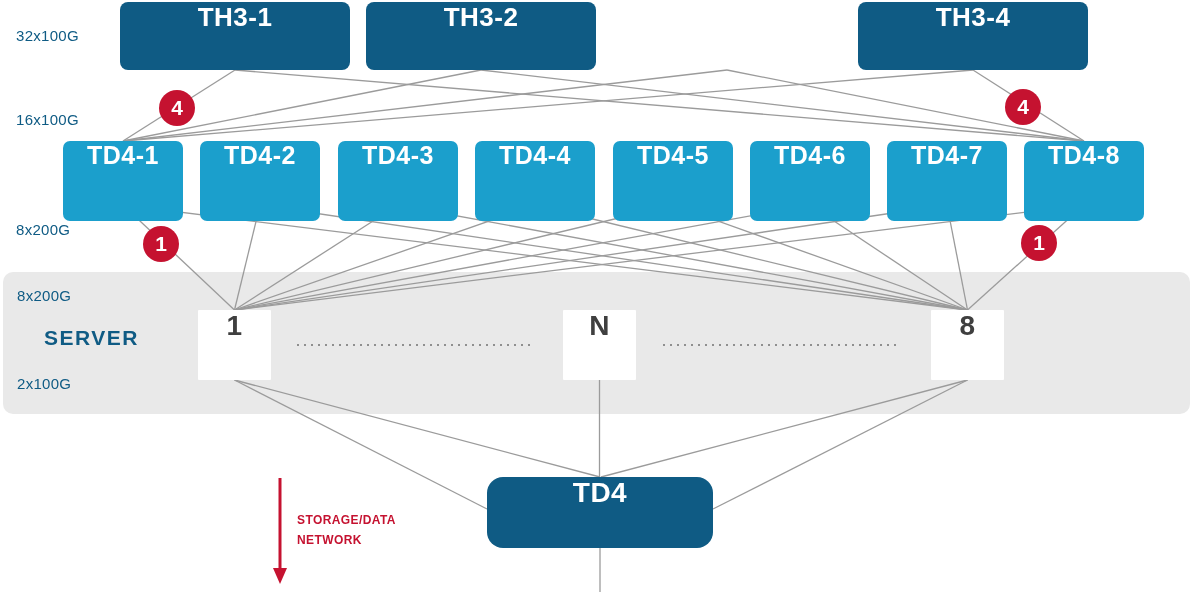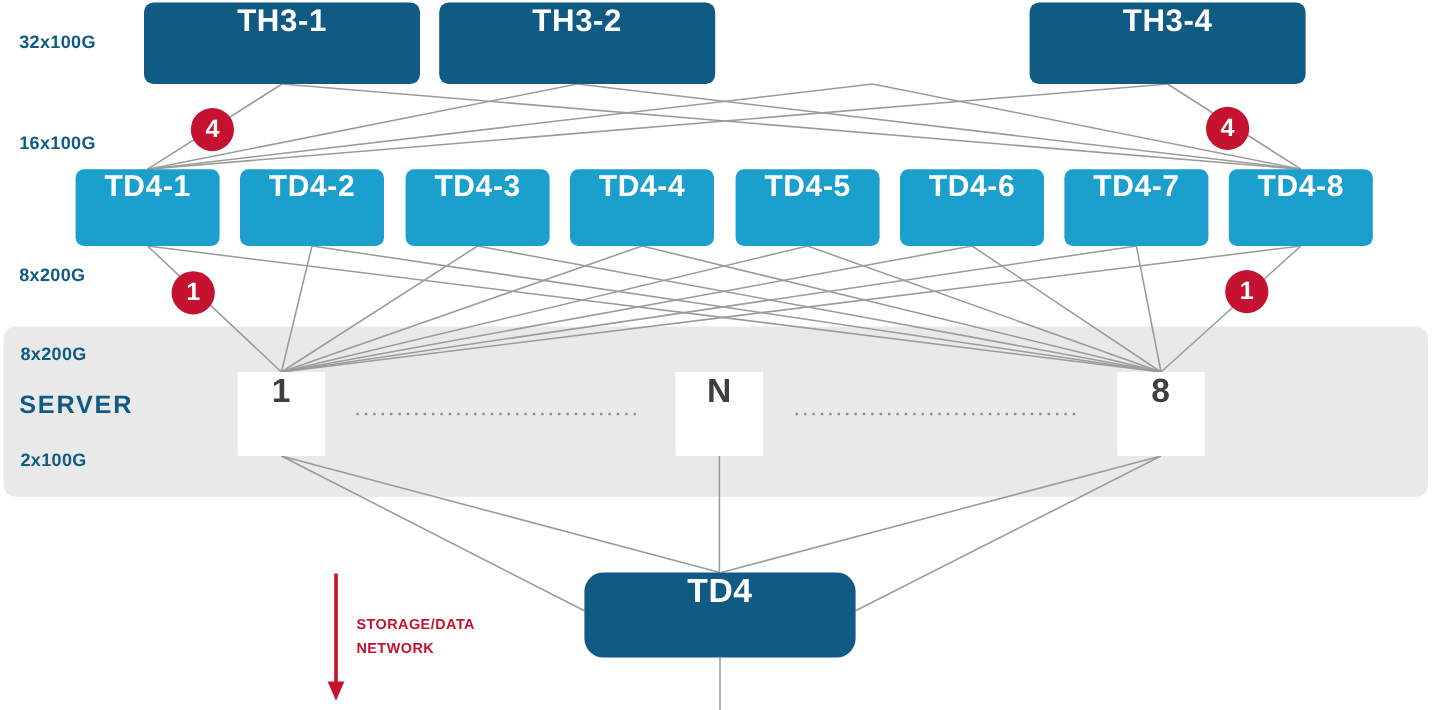--- a/index.html
+++ b/index.html
@@ -18,33 +18,33 @@
   .stage{position:relative;width:1200px;height:592px;background:#ffffff;overflow:hidden;}
 
   .band{position:absolute;left:3px;top:272px;width:1187px;height:142px;
         background:var(--band-gray);border-radius:10px;z-index:0;}
 
   svg.wires{position:absolute;left:0;top:0;z-index:1;}
 
   .node{position:absolute;z-index:2;display:flex;align-items:flex-start;justify-content:center;
         color:var(--box-text);font-weight:bold;letter-spacing:.5px;}
   .spine{width:230px;height:68px;top:2px;background:var(--dark-blue);border-radius:8px;font-size:26px;}
-  .leaf{width:120px;height:64px;top:141px;background:var(--light-blue);border-radius:7px;font-size:25px;}
+  .leaf{width:120px;height:80px;top:141px;background:var(--light-blue);border-radius:7px;font-size:25px;}
   .server{width:73px;height:70px;top:310px;background:#ffffff;color:var(--server-text);
           font-size:28px;font-weight:bold;border-radius:1px;}
   .storage-node{left:487px;top:477px;width:226px;height:71px;background:var(--dark-blue);
           border-radius:16px;font-size:28px;}
 
   .badge{position:absolute;z-index:3;width:36px;height:36px;border-radius:50%;background:var(--red);
          color:#fff;font-size:21px;font-weight:bold;display:flex;align-items:center;justify-content:center;}
 
-  .port-label{position:absolute;z-index:2;color:var(--label-blue);font-weight:bold;
+  .port-label{position:absolute;z-index:2;color:var(--label-blue);font-weight:normal;
               font-size:15px;letter-spacing:.3px;}
   .server-title{position:absolute;z-index:2;color:var(--label-blue);font-weight:bold;
-                font-size:21px;letter-spacing:1.5px;}
+                font-size:21px;letter-spacing:1.5px;margin-left:28px;}
   .arrow-label{position:absolute;z-index:2;left:297px;top:499px;color:var(--red);
                font-weight:bold;font-size:12px;line-height:20px;letter-spacing:.4px;margin-top:11px;}
 </style>
 </head>
 <body>
 
 <div class="stage">
 
   <div class="band"></div>
 

